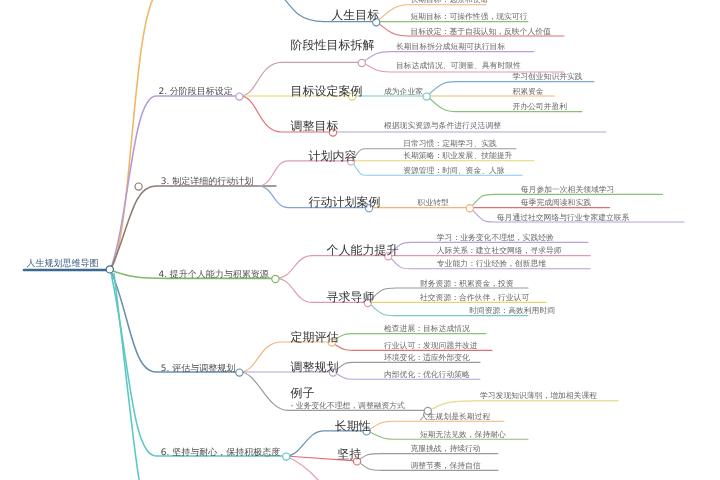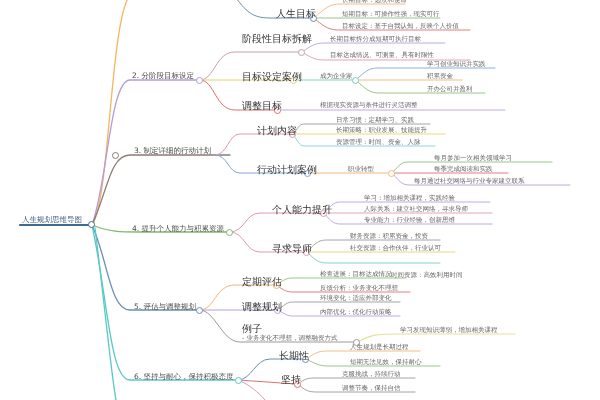--- a/index.html
+++ b/index.html
@@ -132,32 +132,32 @@
 <div class="lbl leaf" style="left:336px;top:126px;">长期策略：职业发展、技能提升</div>
 <div class="lbl leaf" style="left:336px;top:138px;">资源管理：时间、资金、人脉</div>
 <div class="lbl l2" style="left:257px;top:165px;">行动计划案例</div>
 <div class="lbl leaf" style="left:348px;top:165px;">职业转型</div>
 <div class="lbl leaf" style="left:434px;top:154px;">每月参加一次相关领域学习</div>
 <div class="lbl leaf" style="left:434px;top:165px;">每季完成阅读和实践</div>
 <div class="lbl leaf" style="left:414px;top:177px;">每月通过社交网络与行业专家建立联系</div>
 
 <div class="lbl l1" style="left:132px;top:224px;">4. 提升个人能力与积累资源</div>
 <div class="lbl l2" style="left:272px;top:205px;">个人能力提升</div>
-<div class="lbl leaf" style="left:364px;top:194px;">学习：增加相关课程，实践经验</div>
+<div class="lbl leaf" style="left:364px;top:194px;">学习：业务变化不理想，实践经验</div>
 <div class="lbl leaf" style="left:364px;top:205px;">人际关系：建立社交网络，寻求导师</div>
 <div class="lbl leaf" style="left:364px;top:216px;">专业能力：行业经验，创新思维</div>
 <div class="lbl l2" style="left:272px;top:244px;">寻求导师</div>
 <div class="lbl leaf" style="left:350px;top:232px;">财务资源：积累资金，投资</div>
 <div class="lbl leaf" style="left:350px;top:244px;">社交资源：合作伙伴，行业认可</div>
-<div class="lbl leaf" style="left:350px;top:271px;padding-left:41px;">时间资源：高效利用时间</div>
+<div class="lbl leaf" style="left:350px;top:255px;padding-left:41px;">时间资源：高效利用时间</div>
 
 <div class="lbl l1" style="left:134px;top:302px;">5. 评估与调整规划</div>
 <div class="lbl l2" style="left:242px;top:277px;">定期评估</div>
 <div class="lbl leaf" style="left:320px;top:270px;">检查进展：目标达成情况</div>
-<div class="lbl leaf" style="left:320px;top:284px;">反馈分析：业务变化不理想</div>
+<div class="lbl leaf" style="left:320px;top:284px;">行业认可：发现问题并改进</div>
 <div class="lbl l2" style="left:242px;top:302px;">调整规划</div>
 <div class="lbl leaf" style="left:320px;top:294px;">环境变化：适应外部变化</div>
 <div class="lbl leaf" style="left:320px;top:308px;">内部优化：优化行动策略</div>
 <div class="lbl l2" style="left:242px;top:324px;">例子</div>
 <div class="lbl leaf" style="left:242px;top:334px;">- 业务变化不理想，调整融资方式</div>
 <div class="lbl leaf" style="left:400px;top:326px;">学习发现知识薄弱，增加相关课程</div>
 
 <div class="lbl l1" style="left:134px;top:372px;">6. 坚持与耐心，保持积极态度</div>
 <div class="lbl l2" style="left:279px;top:351px;">长期性</div>
 <div class="lbl leaf" style="left:350px;top:343px;">人生规划是长期过程</div>

